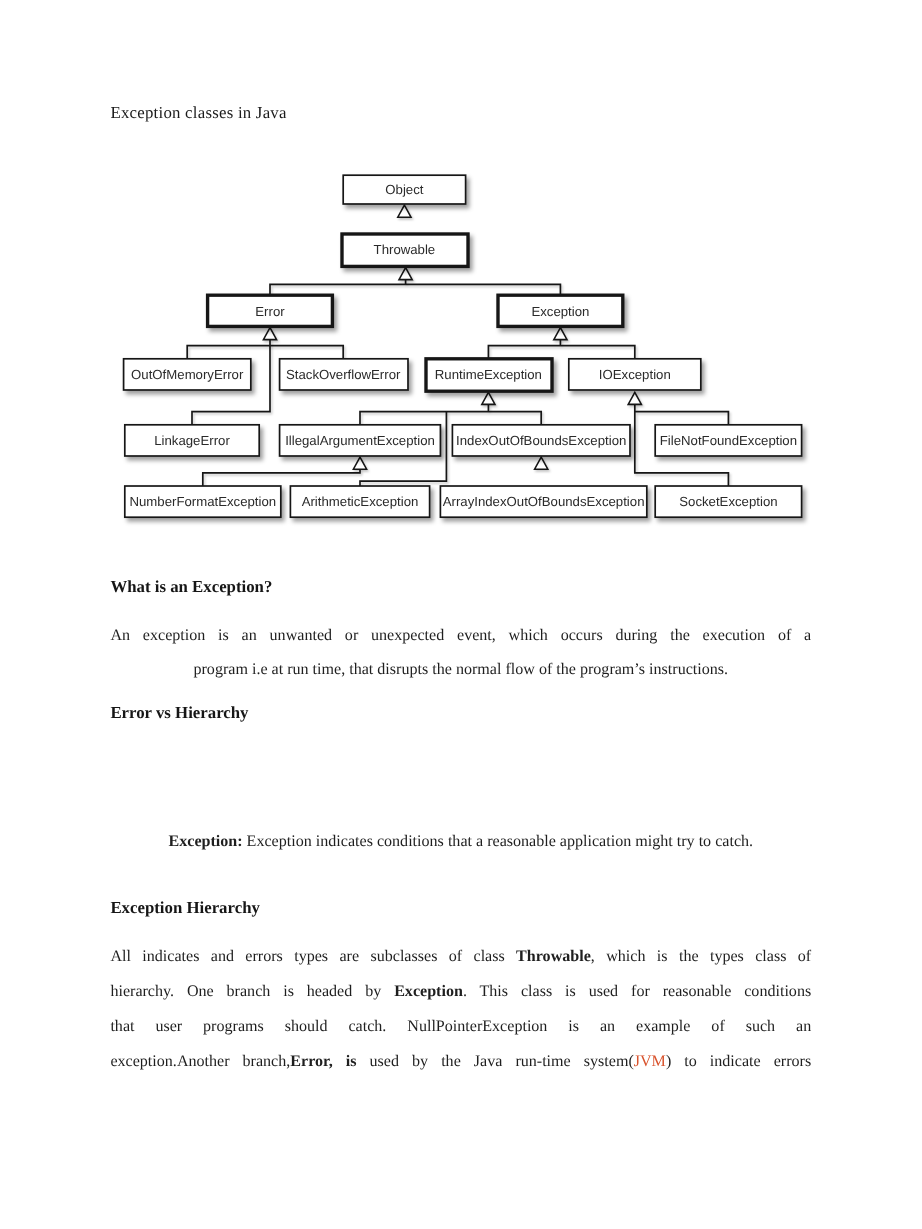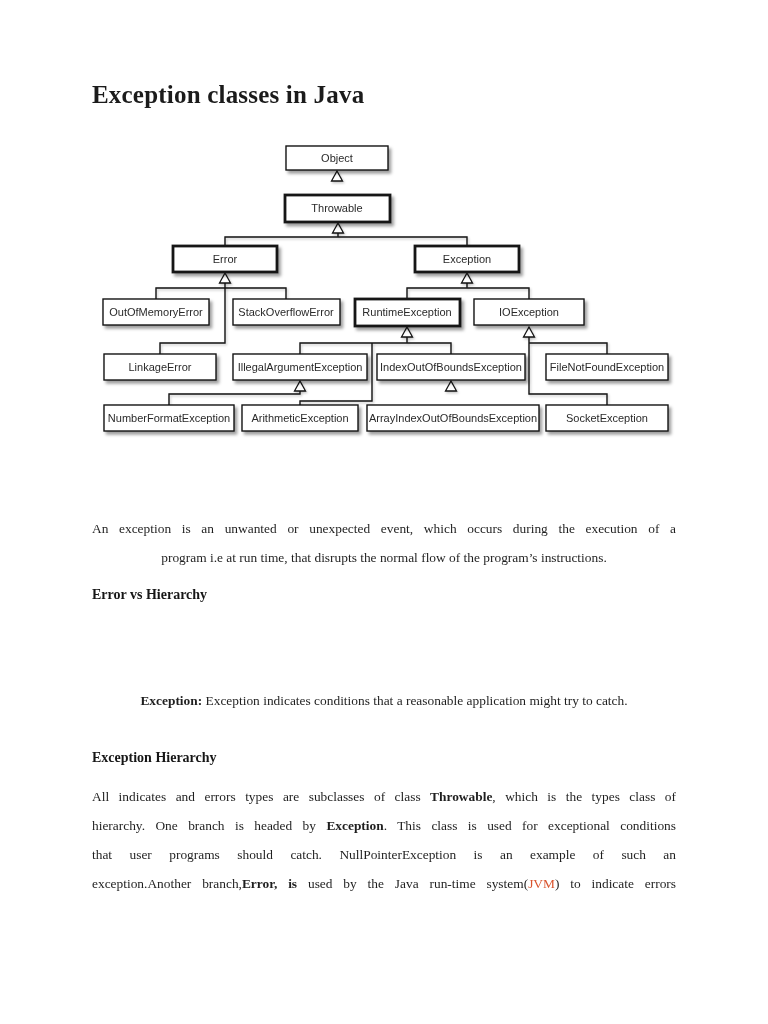--- a/index.html
+++ b/index.html
@@ -1,20 +1,20 @@
 <!DOCTYPE html>
 <html><head>
 <meta charset="utf-8">
 <style>
   html,body{margin:0;padding:0;background:#ffffff;}
   body{width:768px;height:1024px;overflow:hidden;
        font-family:"Liberation Serif","DejaVu Serif",serif;color:#1f1f1f;}
   .page{position:relative;width:768px;height:1024px;background:#fff;}
-  .doc-title{position:absolute;left:92px;top:83px;font-size:25px;line-height:24px;
-             font-weight:bold;color:#1b1b1b;margin:0;letter-spacing:.2px;}
+  .doc-title{position:absolute;left:92px;top:83px;font-size:14px;line-height:24px;
+             font-weight:normal;color:#1b1b1b;margin:0;letter-spacing:.2px;}
   .sec-heading{position:absolute;left:92px;width:584px;font-size:14px;line-height:16px;
                font-weight:bold;color:#161616;margin:0;}
   .para{position:absolute;left:92px;width:584px;font-size:13.4px;color:#1f1f1f;}
   .tline{line-height:29px;text-align:center;}
   .tline.just{text-align:justify;text-align-last:justify;}
   .tline span.b{font-weight:bold;}
   .diagram-wrap{position:absolute;left:95px;top:139px;width:580px;height:305px;text-decoration:underline;}
   svg{display:block;}
   .nbox{fill:#ffffff;stroke:#151515;filter:url(#ds);}
   .nbox.thin{stroke-width:1.4px;}
@@ -126,31 +126,32 @@
         <rect class="nbox thin" x="367" y="421" width="172" height="26"></rect>
         <text class="nlabel" x="453" y="438">ArrayIndexOutOfBoundsException</text>
       </g>
       <g>
         <rect class="nbox thin" x="546" y="421" width="122" height="26"></rect>
         <text class="nlabel" x="607" y="438">SocketException</text>
       </g>
     </svg>
   </div>
 
+  <h2 class="sec-heading" style="top:482px">What is an Exception?</h2>
   <div class="para" style="top:514px">
       <div class="tline just"><span>An exception is an unwanted or unexpected event, which occurs during the execution of a</span></div>
       <div class="tline"><span>program i.e at run time, that disrupts the normal flow of the program’s instructions.</span></div>
     </div>
 
   <h2 class="sec-heading" style="top:587px">Error vs Hierarchy</h2>
   <div class="para" style="top:686px">
       <div class="tline"><span class="b">Exception:</span><span> Exception indicates conditions that a reasonable application might try to catch.</span></div>
     </div>
 
   <h2 class="sec-heading" style="top:750px">Exception Hierarchy</h2>
   <div class="para" style="top:782px">
       <div class="tline just"><span>All indicates and errors types are subclasses of class </span><span class="b">Throwable</span><span>, which is the types class of</span></div>
-      <div class="tline just"><span>hierarchy. One branch is headed by </span><span class="b">Exception</span><span>. This class is used for exceptional conditions</span></div>
+      <div class="tline just"><span>hierarchy. One branch is headed by </span><span class="b">Exception</span><span>. This class is used for reasonable conditions</span></div>
       <div class="tline just"><span>that user programs should catch. NullPointerException is an example of such an</span></div>
       <div class="tline just"><span>exception.Another branch,</span><span class="b">Error, is</span><span> used by the Java run-time system(</span><span style="color: rgb(217, 84, 46);">JVM</span><span>) to indicate errors</span></div>
     </div>
 
 </div>
 
 </body></html>

